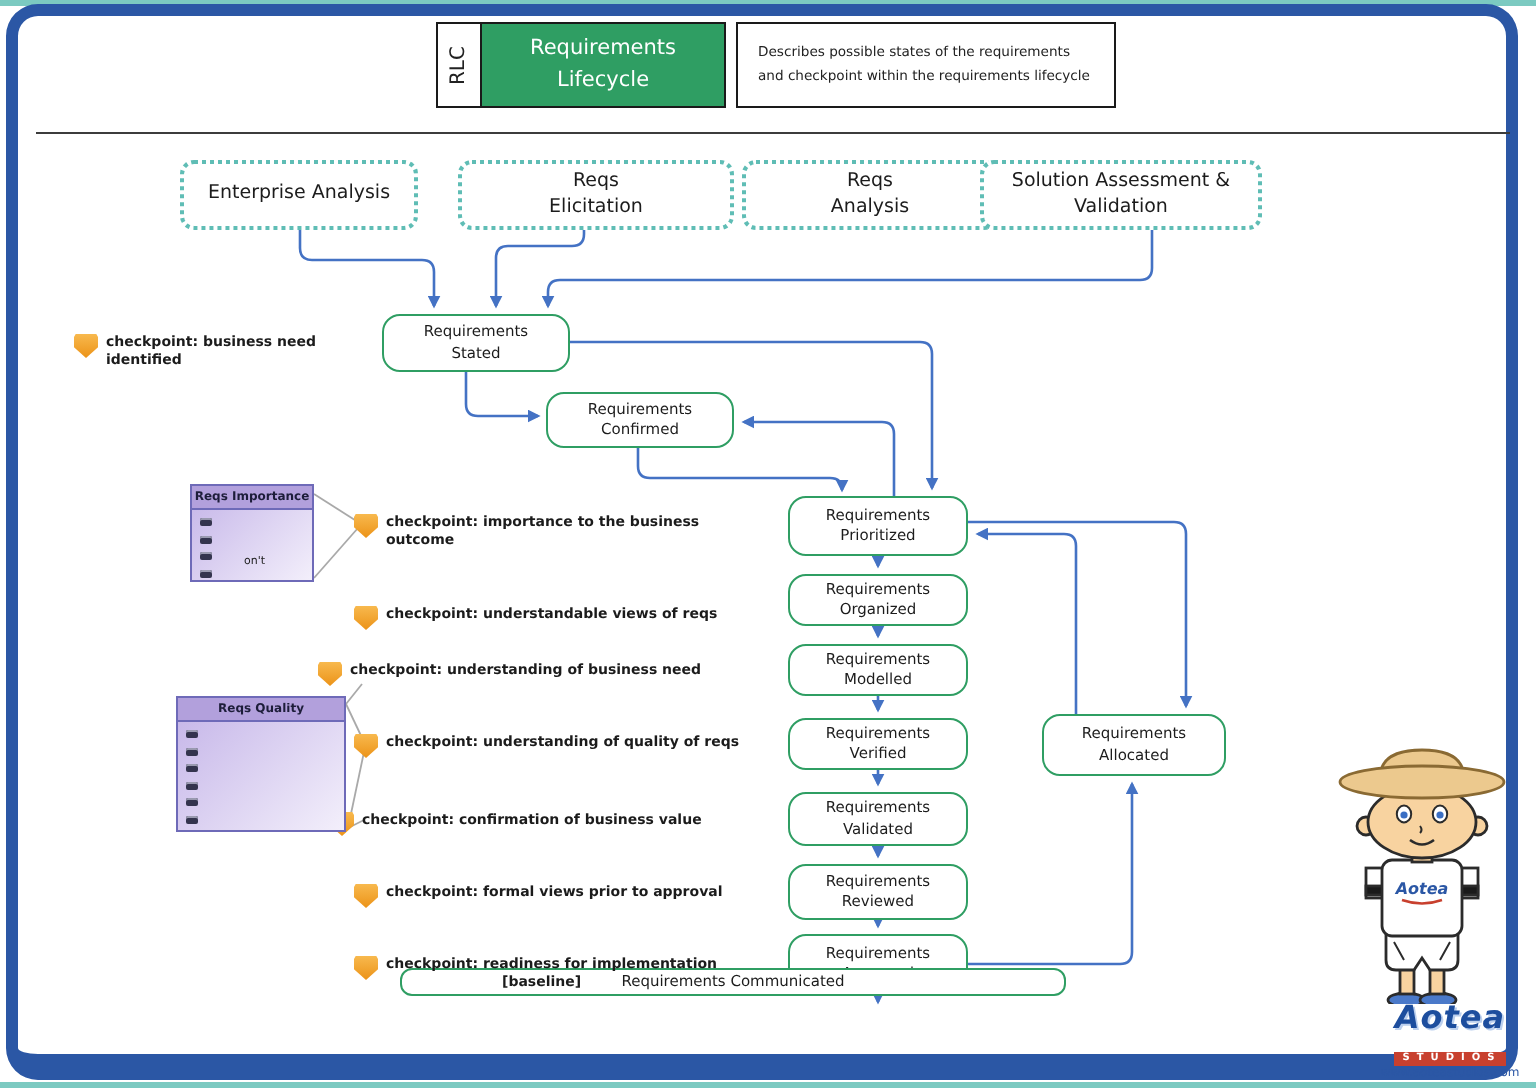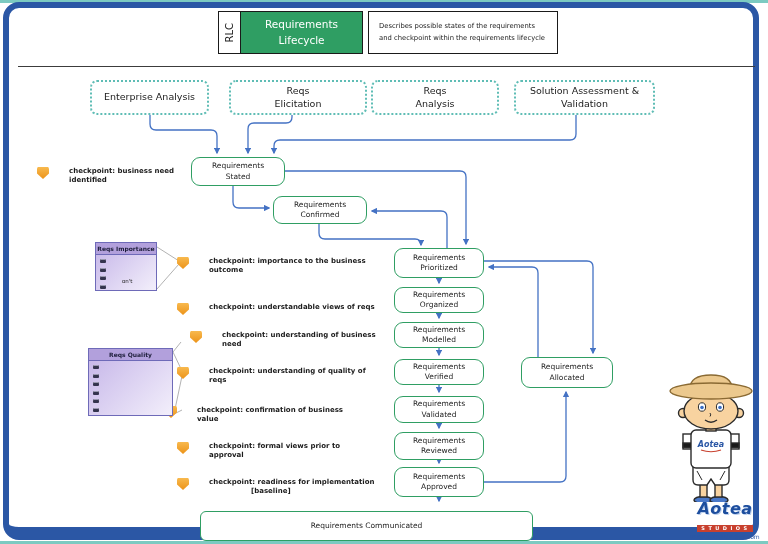--- a/index.html
+++ b/index.html
@@ -23,26 +23,26 @@
   .hdr-rule{position:absolute;left:18px;top:66px;width:737px;border-top:1.5px solid #3c3c3c;}
   
   .ka{position:absolute;top:80px;height:35px;border:2px dotted #5fbdb5;border-radius:7px;
       background:#fff;display:flex;align-items:center;justify-content:center;text-align:center;
       font-size:9.5px;color:#1c1c1c;white-space:pre-line;line-height:1.35;box-sizing:border-box;}
   
   .state{position:absolute;border:1.8px solid #2f9e63;border-radius:9px;background:#fff;
          display:flex;align-items:center;justify-content:center;text-align:center;
          font-size:7.5px;color:#1c1c1c;white-space:pre-line;line-height:1.35;box-sizing:border-box;}
   
-  .cp{position:absolute;display:flex;align-items:flex-start;gap:20px;}
+  .cp{position:absolute;display:flex;align-items:flex-start;gap:4px;}
   .shield{width:12px;height:12px;flex:0 0 12px;margin-top:0px;
           background:linear-gradient(#f8b94e,#ec9318);
           clip-path:polygon(7% 0,93% 0,100% 12%,100% 55%,50% 100%,0 55%,0 12%);}
   .cp-label{font-size:7px;font-weight:600;color:#1b1b1b;line-height:1.35;}
-  .cp-note{font-size:7px;font-weight:600;color:#1b1b1b;margin-left:42px;}
+  .cp-note{font-size:7px;font-weight:600;color:#1b1b1b;margin-left:58px;}
   
   .note{position:absolute;border:1.2px solid #6e6ab8;background:linear-gradient(135deg,#c4b4e8,#f3effb);
         box-sizing:border-box;}
   .note-title{height:11px;background:#b2a0dc;border-bottom:1.2px solid #6e6ab8;
               font-size:6px;font-weight:bold;color:#1d1d3a;display:flex;align-items:center;
               justify-content:center;}
   .note-body{position:relative;display:flex;flex-direction:column;gap:4.5px;padding:4px 0 0 4px;}
   .sq{width:6px;height:4px;background:#34344e;border-radius:1px;box-shadow:inset 0 1px 0 #9a9ab0;}
   .note-caption{position:absolute;left:26px;bottom:5px;font-size:5.5px;color:#222;}
   svg.connectors{position:absolute;left:0;top:0;pointer-events:none;}
@@ -71,21 +71,21 @@
   </div>
   <div class="hdr-desc">Describes possible states of the requirements and checkpoint within the requirements lifecycle</div>
 </div>
 <div class="hdr-rule"></div>
 
 <div class="ka" style="left:90px;width:119px">Enterprise Analysis</div>
 <div class="ka" style="left:229px;width:138px">Reqs
 Elicitation</div>
 <div class="ka" style="left:371px;width:128px">Reqs
 Analysis</div>
-<div class="ka" style="left:514px;width:141px">Solution Assessment &amp;
+<div class="ka" style="left:490px;width:141px">Solution Assessment &amp;
 Validation</div>
 
 <svg class="connectors" width="768" height="544" viewBox="0 0 768 544">
   <defs>
     <marker id="ab" markerWidth="5" markerHeight="5" refX="4" refY="2.5" orient="auto">
       <path d="M0 0 L5 2.5 L0 5 Z" fill="#4472c4"></path>
     </marker>
   </defs>
   <g stroke="#4472c4" stroke-width="1.3" fill="none">
     <path d="M150 115 L150 124 Q150 130 156 130 L211 130 Q217 130 217 136 L217 153" marker-end="url(#ab)"></path>
@@ -129,35 +129,35 @@
 <div class="state" style="left:394px;top:359px;width:90px;height:26px">Requirements
 Verified</div>
 <div class="state" style="left:394px;top:396px;width:90px;height:27px">Requirements
 Validated</div>
 <div class="state" style="left:394px;top:432px;width:90px;height:28px">Requirements
 Reviewed</div>
 <div class="state" style="left:394px;top:467px;width:90px;height:30px">Requirements
 Approved</div>
 <div class="state" style="left:521px;top:357px;width:92px;height:31px">Requirements
 Allocated</div>
-<div class="state" style="left:200px;top:511px;width:333px;height:30px;border-radius:6px">Requirements Communicated</div>
+<div class="state" style="left:200px;top:484px;width:333px;height:14px;border-radius:6px">Requirements Communicated</div>
 
 <div class="cp" style="left:37px;top:167px;width:152px">
   <div class="shield"></div>
   <div class="cp-label">checkpoint: business need identified</div>
 </div>
 <div class="cp" style="left:177px;top:257px;width:200px">
   <div class="shield"></div>
   <div class="cp-label">checkpoint: importance to the business outcome</div>
 </div>
 <div class="cp" style="left:177px;top:303px;width:200px">
   <div class="shield"></div>
   <div class="cp-label">checkpoint: understandable views of reqs</div>
 </div>
-<div class="cp" style="left:190px;top:331px;width:200px">
+<div class="cp" style="left:159px;top:331px;width:200px">
   <div class="shield"></div>
   <div class="cp-label">checkpoint: understanding of business need</div>
 </div>
 <div class="cp" style="left:177px;top:367px;width:200px">
   <div class="shield"></div>
   <div class="cp-label">checkpoint: understanding of quality of reqs</div>
 </div>
 <div class="cp" style="left:165px;top:406px;width:200px">
   <div class="shield"></div>
   <div class="cp-label">checkpoint: confirmation of business value</div>

